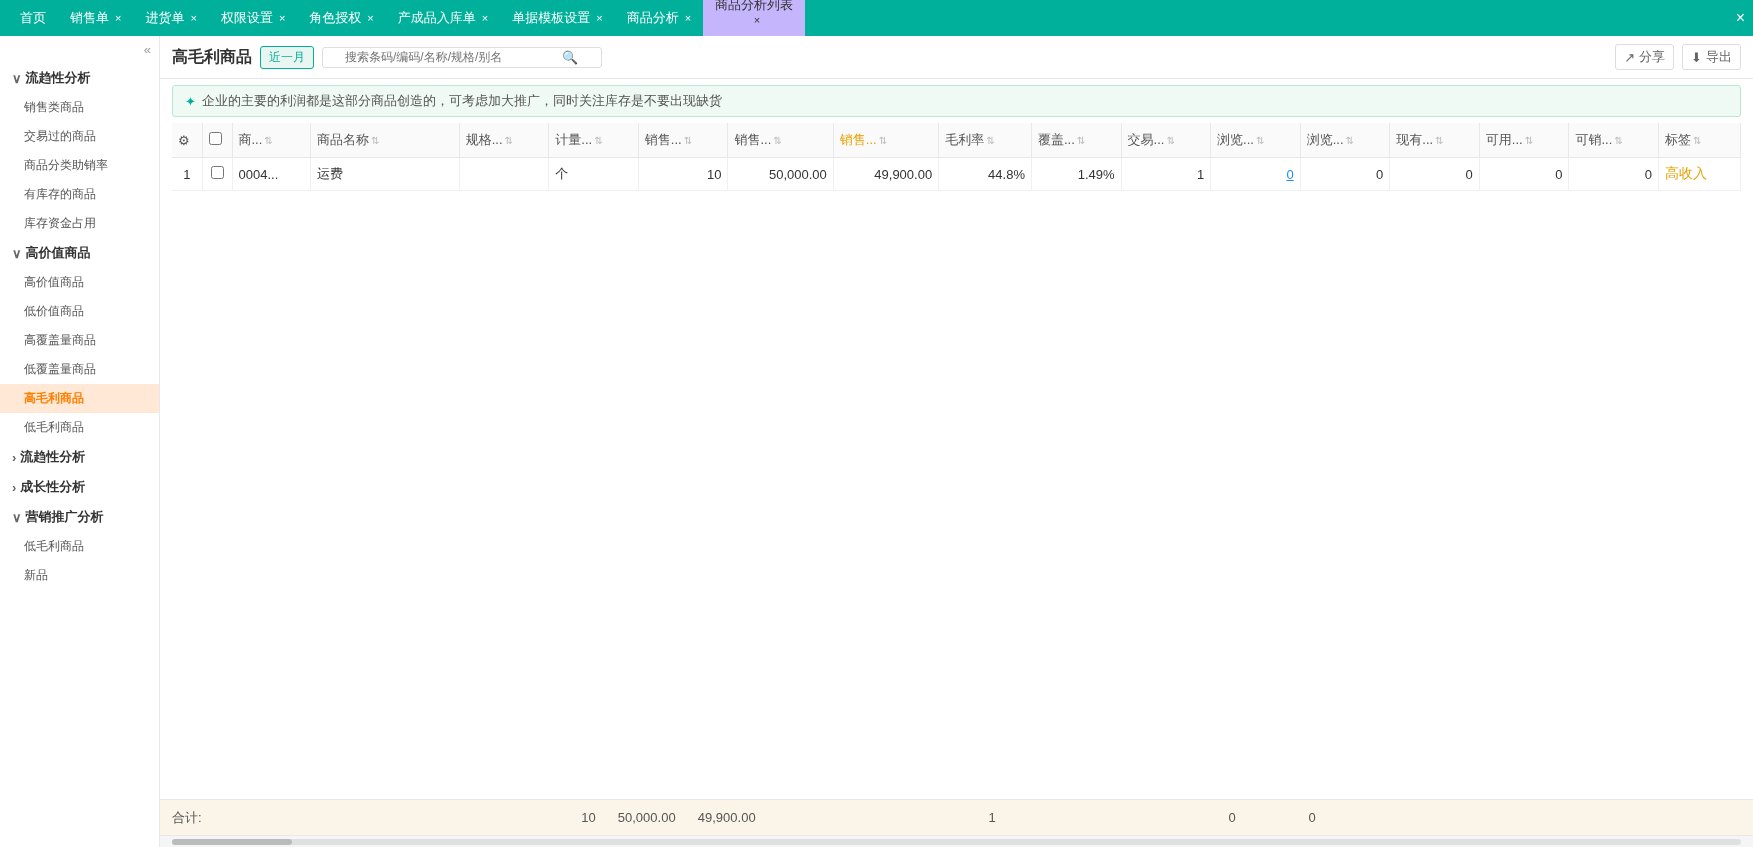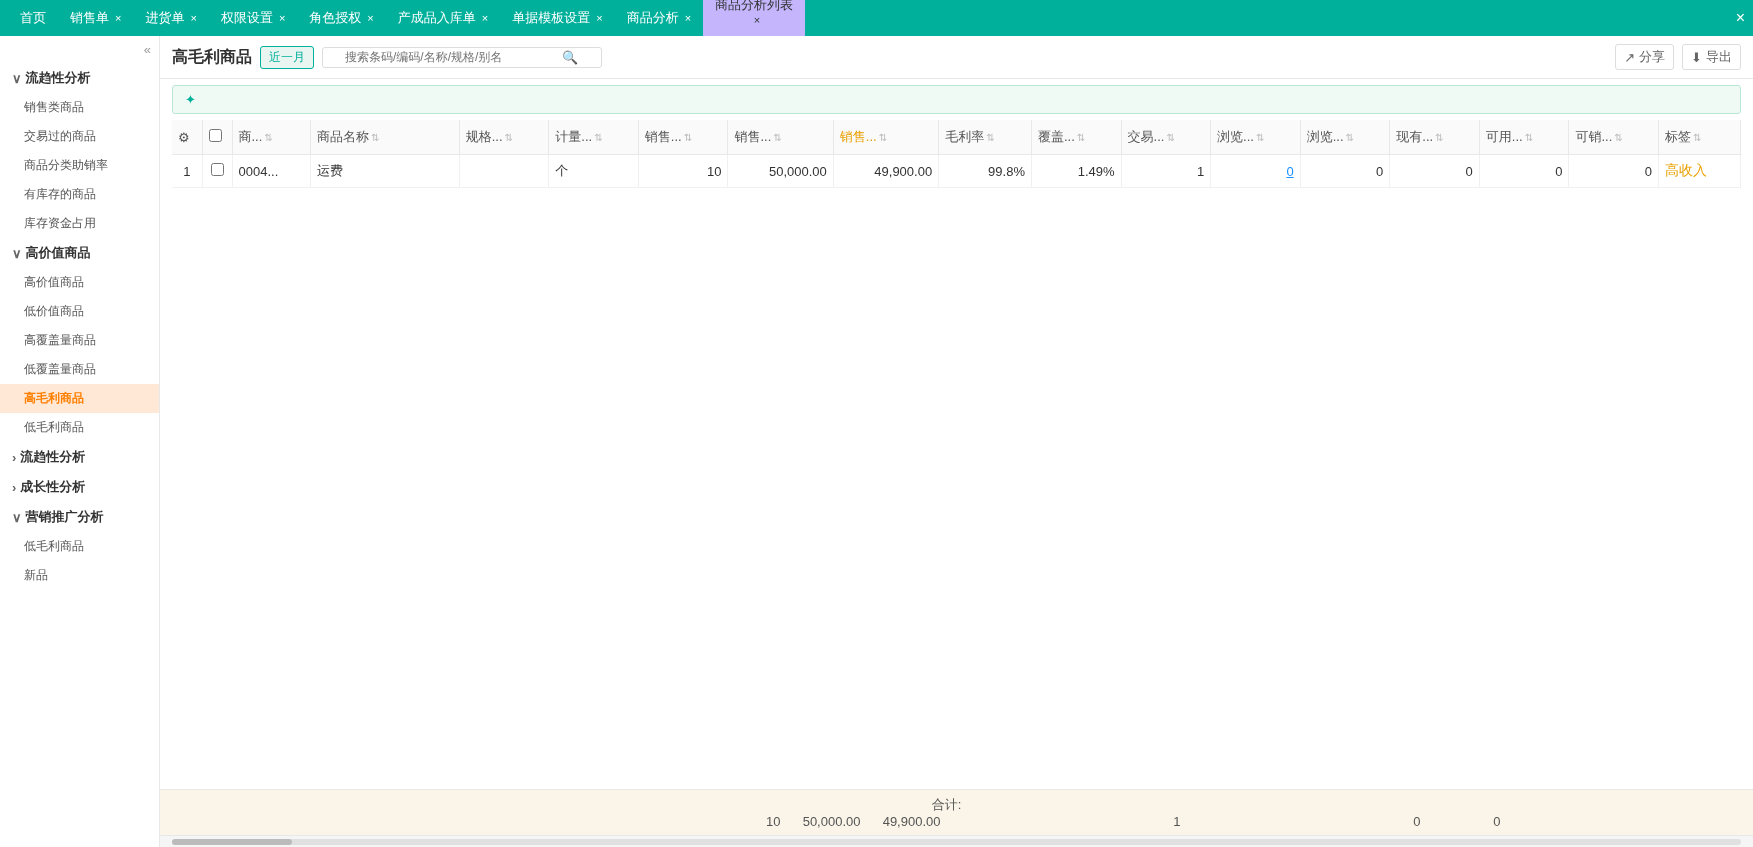--- a/index.html
+++ b/index.html
@@ -185,21 +185,20 @@
     
     .footer-total {
       display: flex;
       align-items: center;
       background: #faf5e8;
       border-top: 1px solid #e8e8e8;
       padding: 6px 12px;
       font-size: 12px;
       color: #555;
       min-height: 36px;
-      flex-direction: column;
     }
     .footer-total .label { margin-right: 20px; }
     .footer-cols {
       display: flex;
       gap: 0;
     }
     .footer-col {
       min-width: 80px;
       padding: 0 6px;
       text-align: right;
@@ -332,20 +331,21 @@
         </div>
         <div class="action-btn">
           <span>⬇</span>
           <span>导出</span>
         </div>
       </div>
     </div>
 
     <div class="tip-bar">
       <span class="tip-icon">✦</span>
+      <span>企业的主要的利润都是这部分商品创造的，可考虑加大推广，同时关注库存是不要出现缺货</span>
     </div>
 
     <div class="table-container">
       <table>
         <thead>
           <tr>
             <th style="width:30px">
               <span>⚙</span>
             </th>
             <th style="width:30px">
@@ -455,21 +455,21 @@
             <td class="center">
               <input type="checkbox" style="">
             </td>
             <td>0004...</td>
             <td>运费</td>
             <td></td>
             <td>个</td>
             <td class="num">10</td>
             <td class="num">50,000.00</td>
             <td class="num">49,900.00</td>
-            <td class="num">99.8%</td>
+            <td class="num">44.8%</td>
             <td class="num">1.49%</td>
             <td class="num">1</td>
             <td class="num link-cell">0</td>
             <td class="num">0</td>
             <td class="num">0</td>
             <td class="num">0</td>
             <td class="num">0</td>
             <td class="tag-high">高收入</td>
           </tr>
         </tbody>

